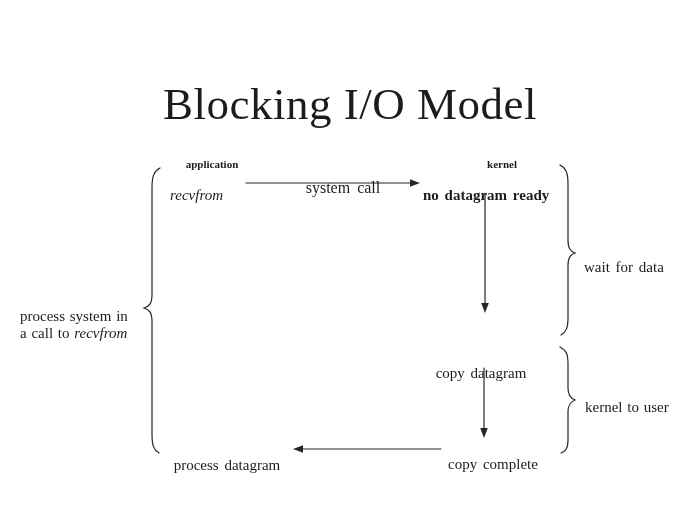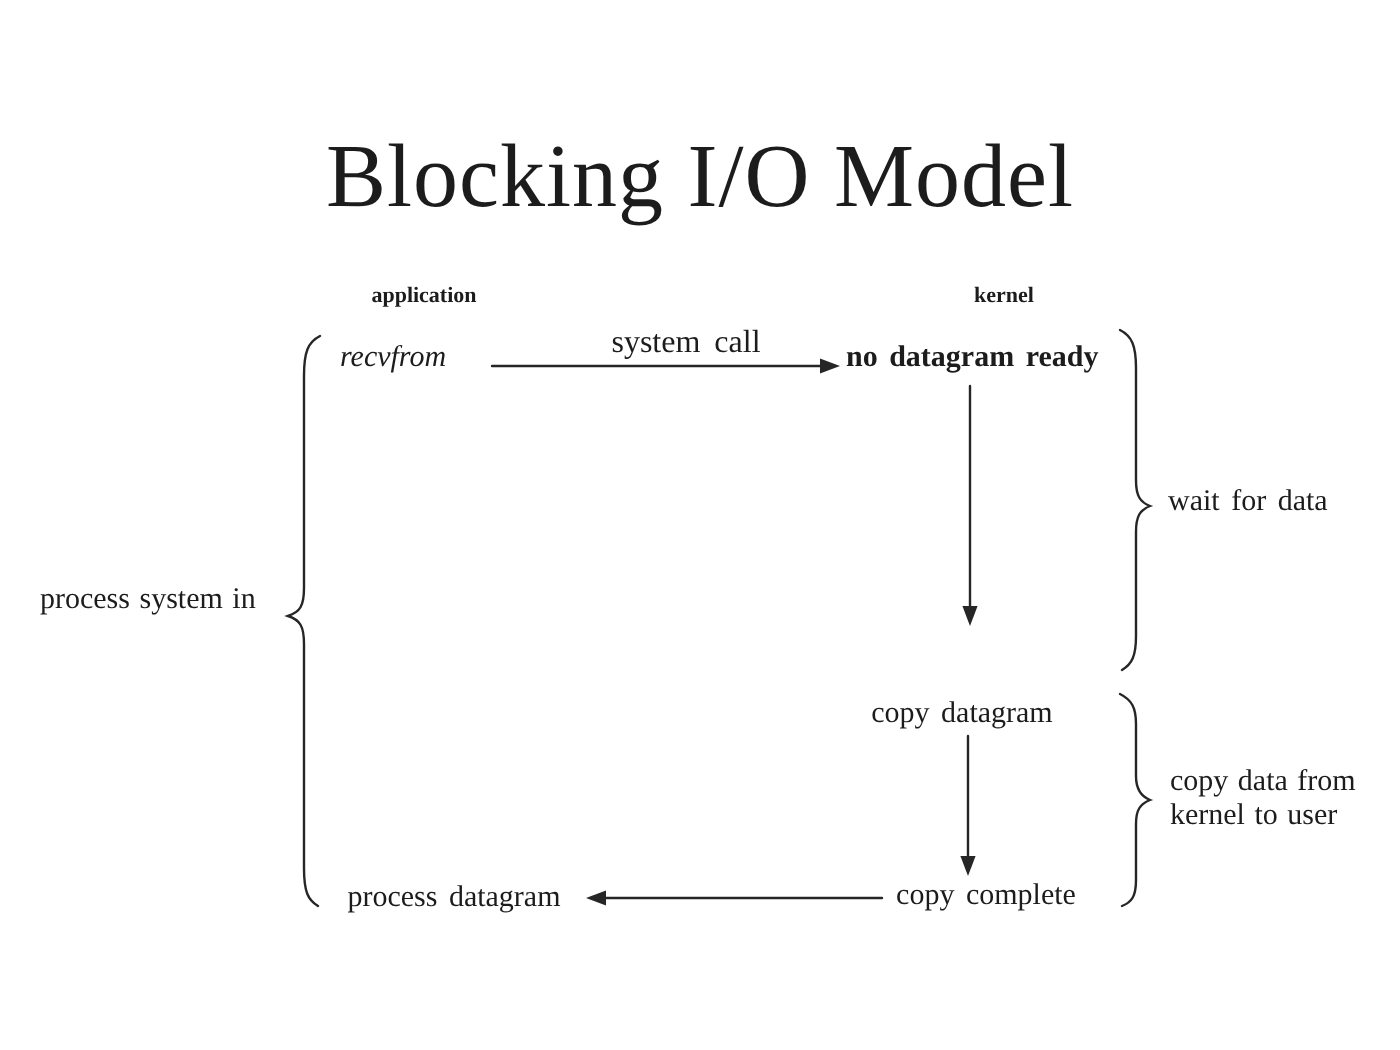--- a/index.html
+++ b/index.html
@@ -9,21 +9,21 @@
   }
   html,body{margin:0;padding:0;background:#e8e8e8;}
   .slide{
     position:relative;
     width:700px;height:525px;
     background:var(--bg);
     font-family:"Liberation Serif","DejaVu Serif",serif;
     color:var(--text);
     overflow:hidden;
   }
-  .abs{position:absolute;white-space:nowrap;}
+  .abs{position:absolute;white-space:nowrap;margin-top:16px;}
   .title{
     left:0;width:700px;top:62px;
     text-align:center;
     font-size:45px;
     letter-spacing:0.5px;
   }
   .colhead{
     font-size:11px;font-weight:bold;text-align:center;width:120px;
   }
   .lbl{font-size:15px;word-spacing:2px;}
@@ -73,27 +73,27 @@
 
   <div class="abs colhead" style="left:152px;top:142px;">application</div>
   <div class="abs colhead" style="left:442px;top:142px;">kernel</div>
 
   <div class="abs lbl italic" style="left:170px;top:171px;">recvfrom</div>
   <div class="abs arrlbl" style="left:288px;width:110px;top:163px;">system call</div>
   <div class="abs lbl" style="left:423px;top:171px;font-weight:bold;">no datagram ready</div>
 
   <div class="abs note" style="left:20px;top:292px;">
     <div>process system in</div>
+    <div><span>a call to </span><span class="italic">recvfrom</span></div>
   </div>
 
   <div class="abs lbl" style="left:584px;top:243px;">wait for data</div>
 
   <div class="abs lbl ctr" style="left:421px;width:120px;top:349px;">copy datagram</div>
 
   <div class="abs note" style="left:585px;top:383px;">
-    <div>copy data from</div>
     <div>kernel to user</div>
   </div>
 
   <div class="abs lbl ctr" style="left:167px;width:120px;top:441px;">process datagram</div>
   <div class="abs lbl ctr" style="left:433px;width:120px;top:440px;">copy complete</div>
 
 </div>
 
 </body></html>

